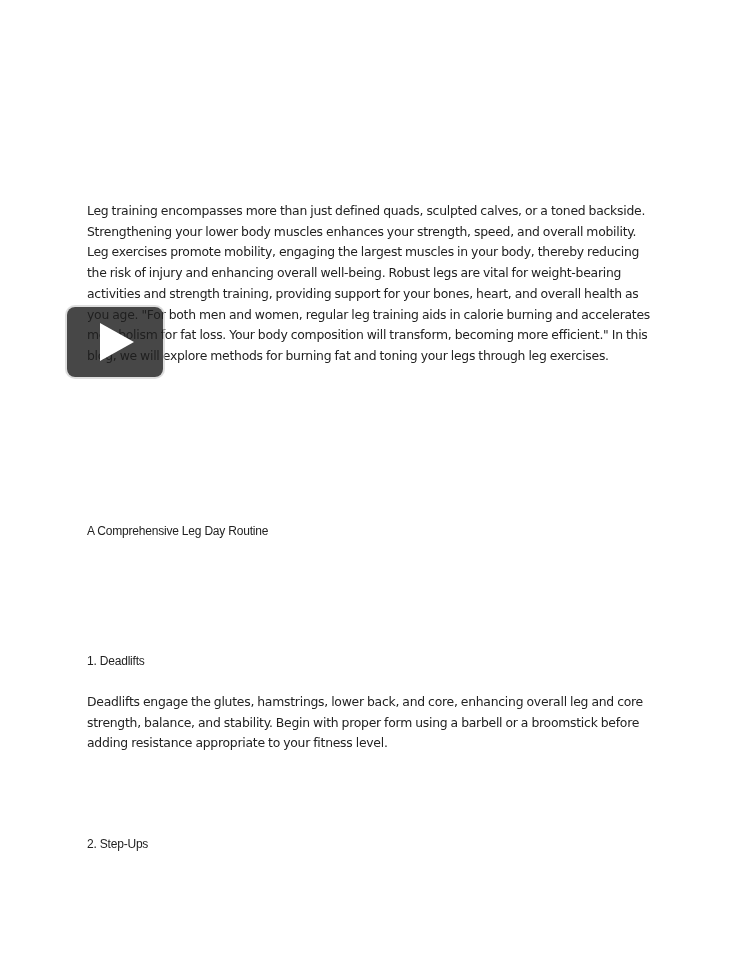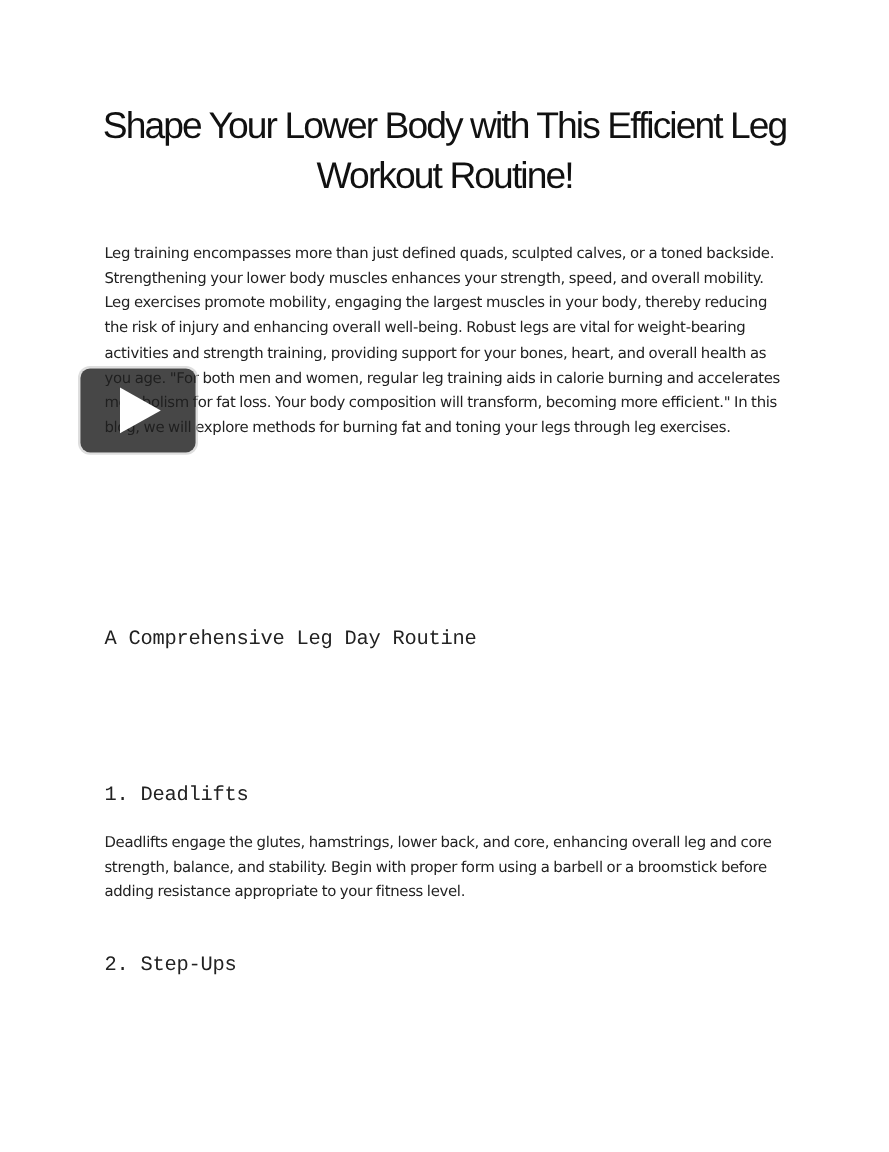--- a/index.html
+++ b/index.html
@@ -55,32 +55,32 @@
       font-family: "DejaVu Sans", sans-serif;
       font-size: 16.5px;
       letter-spacing: -0.6px;
       color: #111;
       margin: 0;
       font-weight: normal;
     }
     .line {
       position: absolute;
       left: 87px;
-      font-family: Liberation Mono, monospace;
-      font-size: 17px;
+      font-family: Liberation Sans, sans-serif;
+      font-size: 12px;
       letter-spacing: -0.2px;
       color: #222;
       margin: 0;
       white-space: nowrap;
     }
     .subhead { top: 524px; }
     .schedule { top: 587px; }
     .item1 { top: 654px; text-align: center; }
     .deadlifts-desc { top: 692px; }
-    .item2 { top: 795px; text-align: right; }
+    .item2 { top: 837px; text-align: right; }
 
     .play-overlay {
       position: absolute;
       left: 67px;
       top: 307px;
       width: 96px;
       height: 70px;
       background: rgba(30,30,30,0.82);
       border-radius: 8px;
       box-shadow: 0 0 0 2px rgba(200,200,200,0.6);
@@ -90,21 +90,20 @@
       position: absolute;
       left: 31px;
       top: 15px;
     }
   </style>
 </head>
 <body>
 
 <div class="page">
 
-  <h1 class="title">Shape Your Lower Body with This Efficient Leg Workout Routine!</h1>
 
   <p class="body-text intro">Leg training encompasses more than just defined quads, sculpted calves, or a toned backside. Strengthening your lower body muscles enhances your strength, speed, and overall mobility. Leg exercises promote mobility, engaging the largest muscles in your body, thereby reducing the risk of injury and enhancing overall well-being. Robust legs are vital for weight-bearing activities and strength training, providing support for your bones, heart, and overall health as you age. "For both men and women, regular leg training aids in calorie burning and accelerates metabolism for fat loss. Your body composition will transform, becoming more efficient." In this blog, we will explore methods for burning fat and toning your legs through leg exercises.</p>
 
 
   <p class="line subhead">A Comprehensive Leg Day Routine</p>
 
 
   <p class="line item1">1. Deadlifts</p>
 
   <p class="body-text deadlifts-desc">Deadlifts engage the glutes, hamstrings, lower back, and core, enhancing overall leg and core strength, balance, and stability. Begin with proper form using a barbell or a broomstick before adding resistance appropriate to your fitness level.</p>

